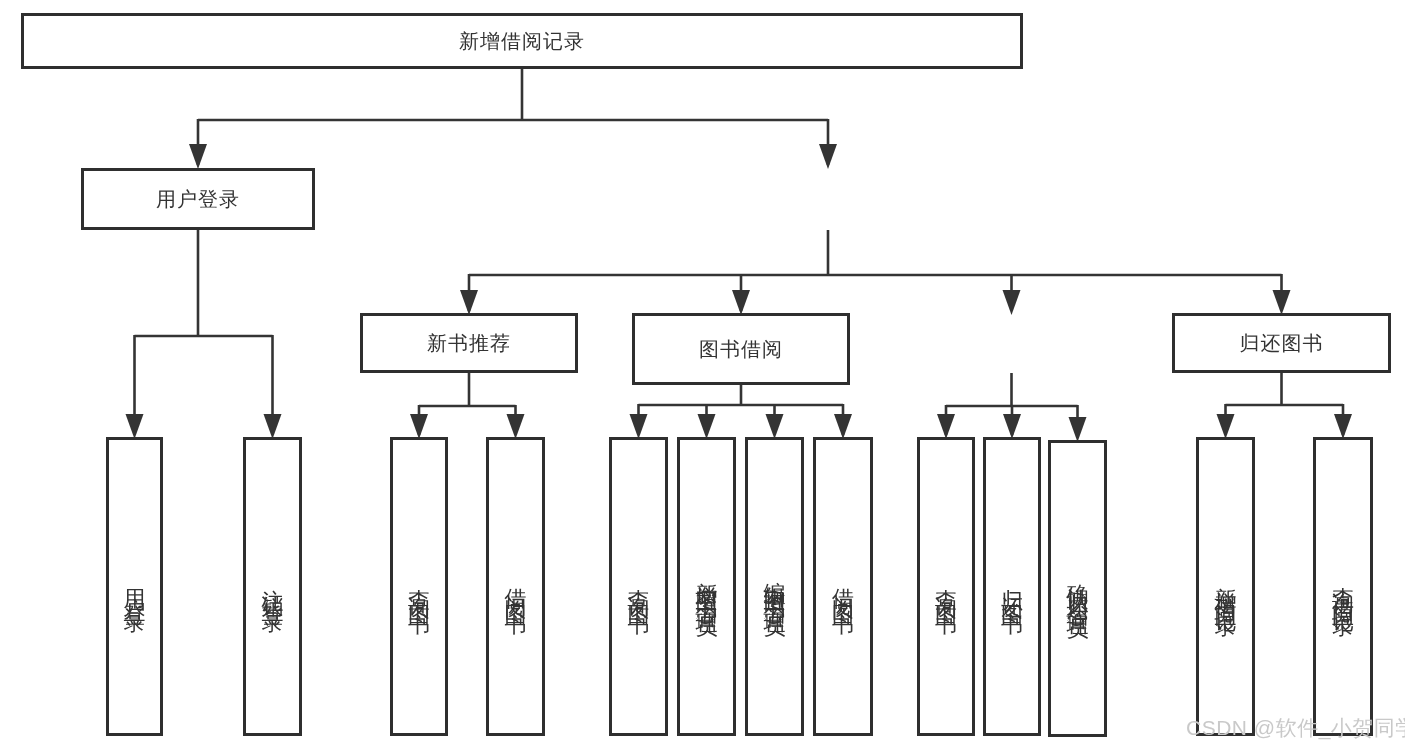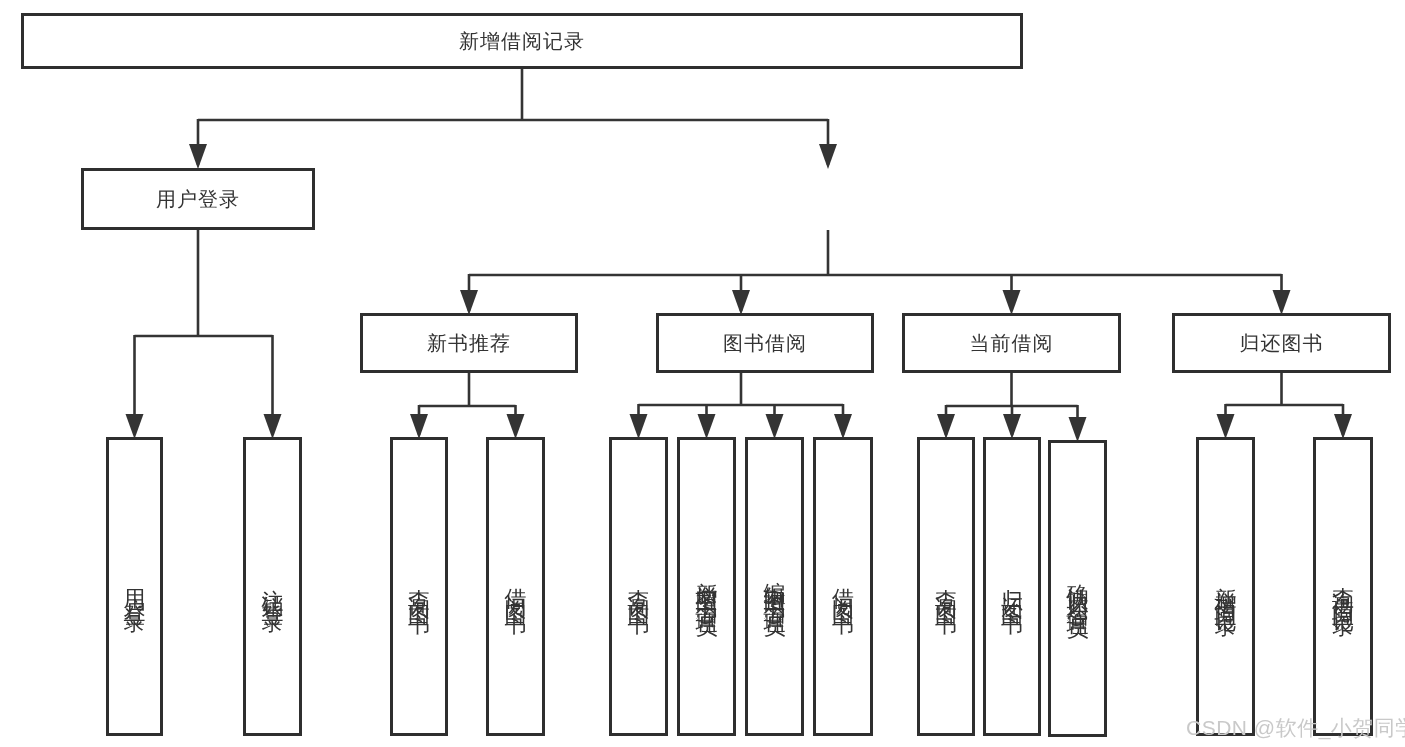--- a/index.html
+++ b/index.html
@@ -144,22 +144,21 @@
       <polygon points="1216.5,414 1234.5,414 1225.5,439"></polygon>
       <polygon points="1334,414 1352,414 1343,439"></polygon>
     </g>
   </svg>
 
   <div class="box hbox" style="left:21px; top:13px; width:1002px; height:56px;">新增借阅记录</div>
 
   <div class="box hbox" style="left:81px; top:168px; width:234px; height:62px;">用户登录</div>
 
   <div class="box hbox" style="left:360px; top:313px; width:218px; height:60px;font-family:Liberation Serif, serif;">新书推荐</div>
-  <div class="box hbox" style="left:656px; top:313px; width:218px; height:60px;">图书借阅</div>
-  <div class="box hbox" style="left:902px; top:313px; width:219px; height:60px;">当前借阅</div>
+  <div class="box hbox" style="left:632px; top:313px; width:218px; height:72px;">图书借阅</div>
   <div class="box hbox" style="left:1172px; top:313px; width:219px; height:60px;">归还图书</div>
 
   <div class="box vbox" style="left:106px; top:437px; width:57px; height:299px;">
     <span class="vtext">用户登录</span>
   </div>
   <div class="box vbox" style="left:243px; top:437px; width:59px; height:299px;">
     <span class="vtext">注销登录</span>
   </div>
 
   <div class="box vbox" style="left:390px; top:437px; width:58px; height:299px;">

